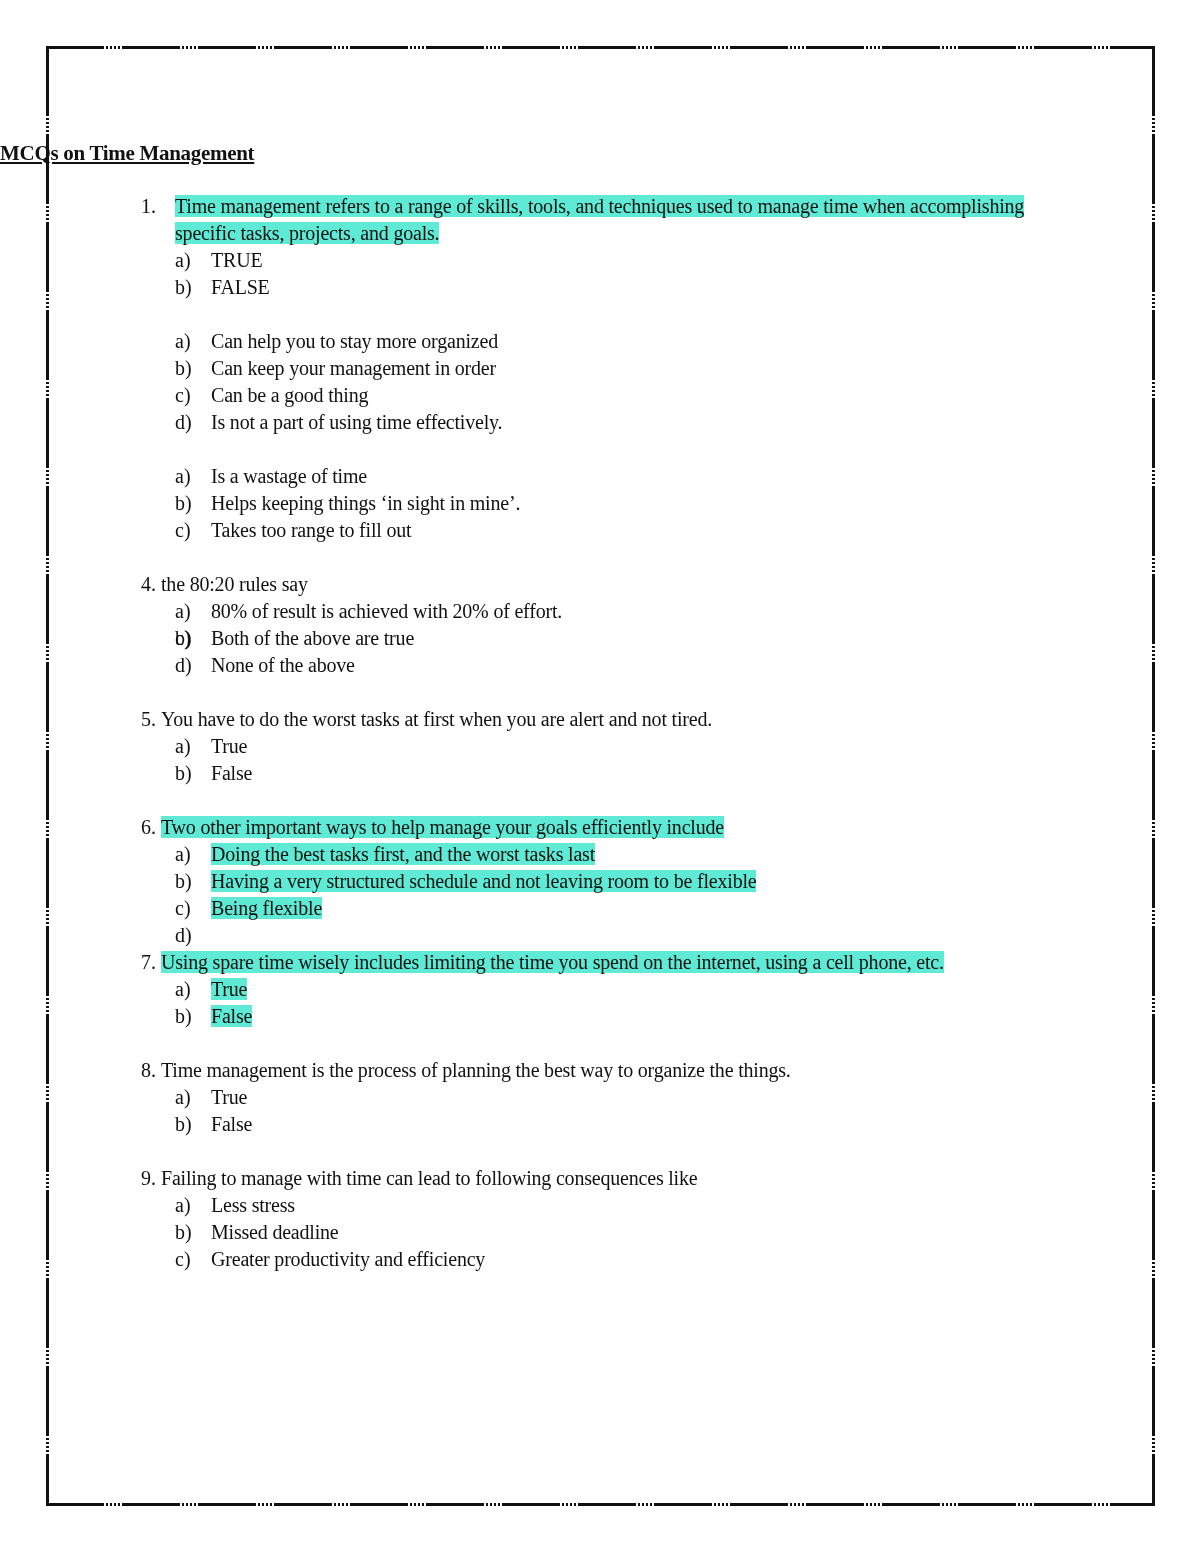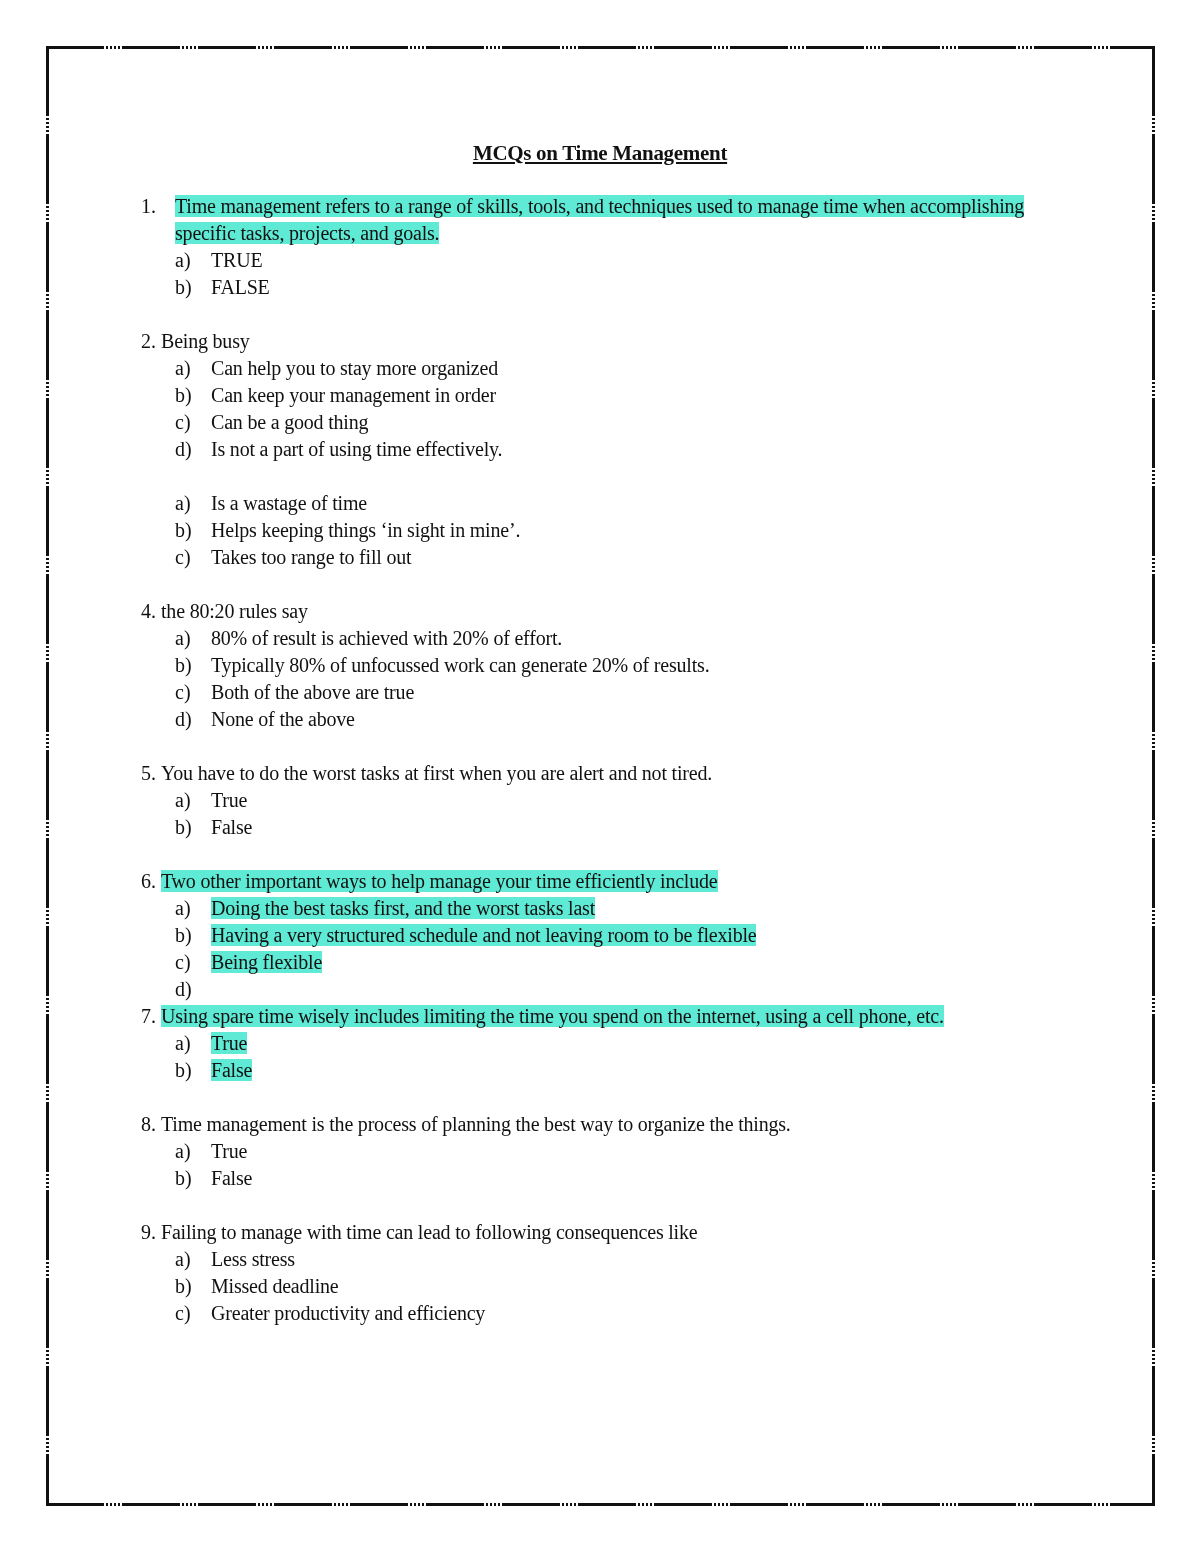--- a/index.html
+++ b/index.html
@@ -11,21 +11,21 @@
     background: repeating-linear-gradient(90deg, #111 0 58px, transparent 58px 60px,
       #111 60px 62px, transparent 62px 64px, #111 64px 66px, transparent 66px 68px,
       #111 68px 70px, transparent 70px 72px, #111 72px 74px, transparent 74px 76px); }
   .edge.top { top: 0; } .edge.bottom { bottom: 0; }
   .edge.left, .edge.right { top: 0; height: 100%; width: 3px;
     background: repeating-linear-gradient(180deg, #111 0 70px, transparent 70px 72px,
       #111 72px 74px, transparent 74px 76px, #111 76px 78px, transparent 78px 80px,
       #111 80px 82px, transparent 82px 84px, #111 84px 86px, transparent 86px 88px); }
   .edge.left { left: 0; } .edge.right { right: 0; }
 
-  .title { position: absolute; top: 141px; left: 0; width: 1200px; text-align: center;
+  .title { position: absolute; top: 141px; left: 0; width: 1200px; 
            font-size: 21px; font-weight: bold; text-decoration: underline; letter-spacing: -0.3px; }
 
   .content { position: absolute; top: 193px; left: 141px; width: 930px; font-size: 20px; line-height: 27px; }
   .q { margin: 0 0 27px 0; }
   .stem { position: relative; }
   .stem.hang { padding-left: 34px; }
   .stem.hang .num { position: absolute; left: 0; top: 0; }
   .shade { background: #5eead4; }
   .opt { position: relative; padding-left: 70px; }
   .opt .lbl { position: absolute; left: 34px; top: 0; }
@@ -55,60 +55,56 @@
       <span class="lbl">a)</span>
       <span class="txt">TRUE</span>
     </div>
     <div class="opt">
       <span class="lbl">b)</span>
       <span class="txt">FALSE</span>
     </div>
   </div>
 
   <div class="q">
-    <div class="stem">
-      <span>2.</span>
-      <span class="txt">Being busy</span>
-    </div>
     <div class="opt"><span class="lbl">a)</span><span class="txt">Can help you to stay more organized</span></div>
     <div class="opt"><span class="lbl">b)</span><span class="txt">Can keep your management in order</span></div>
     <div class="opt"><span class="lbl">c)</span><span class="txt">Can be a good thing</span></div>
     <div class="opt"><span class="lbl">d)</span><span class="txt">Is not a part of using time effectively.</span></div>
   </div>
 
   <div class="q">
     <div class="opt"><span class="lbl">a)</span><span class="txt">Is a wastage of time</span></div>
     <div class="opt"><span class="lbl">b)</span><span class="txt">Helps keeping things ‘in sight in mine’.</span></div>
     <div class="opt"><span class="lbl">c)</span><span class="txt">Takes too range to fill out</span></div>
   </div>
 
   <div class="q">
     <div class="stem">
       <span>4.</span>
       <span class="txt">the 80:20 rules say</span>
     </div>
     <div class="opt"><span class="lbl">a)</span><span class="txt">80% of result is achieved with 20% of effort.</span></div>
-    <div class="opt"><span class="lbl">b)</span><span class="txt">Typically 80% of unfocussed work can generate 20% of results.</span></div>
+    <div class="opt"><span class="lbl">b)</span></div>
     <div class="opt"><span class="lbl">c)</span><span class="txt">Both of the above are true</span></div>
     <div class="opt"><span class="lbl">d)</span><span class="txt">None of the above</span></div>
   </div>
 
   <div class="q">
     <div class="stem">
       <span>5.</span>
       <span class="txt">You have to do the worst tasks at first when you are alert and not tired.</span>
     </div>
     <div class="opt"><span class="lbl">a)</span><span class="txt">True</span></div>
     <div class="opt"><span class="lbl">b)</span><span class="txt">False</span></div>
   </div>
 
   <div class="q">
     <div class="stem">
       <span>6.</span>
-      <span class="txt shade">Two other important ways to help manage your time efficiently include</span>
+      <span class="txt shade">Two other important ways to help manage your goals efficiently include</span>
     </div>
     <div class="opt"><span class="lbl">a)</span><span class="txt shade">Doing the best tasks first, and the worst tasks last</span></div>
     <div class="opt"><span class="lbl">b)</span><span class="txt shade">Having a very structured schedule and not leaving room to be flexible</span></div>
     <div class="opt"><span class="lbl">c)</span><span class="txt shade">Being flexible</span></div>
     <div class="opt"><span class="lbl">d)</span></div>
   </div>
 
   <div class="q">
     <div class="stem" style="padding-right:60px;">
       <span>7.</span>

